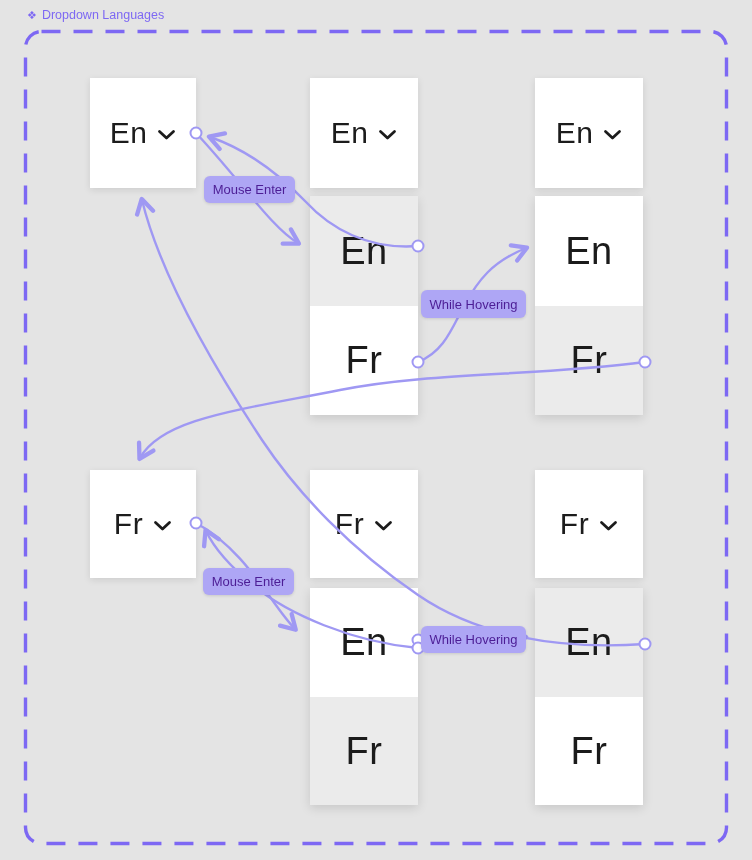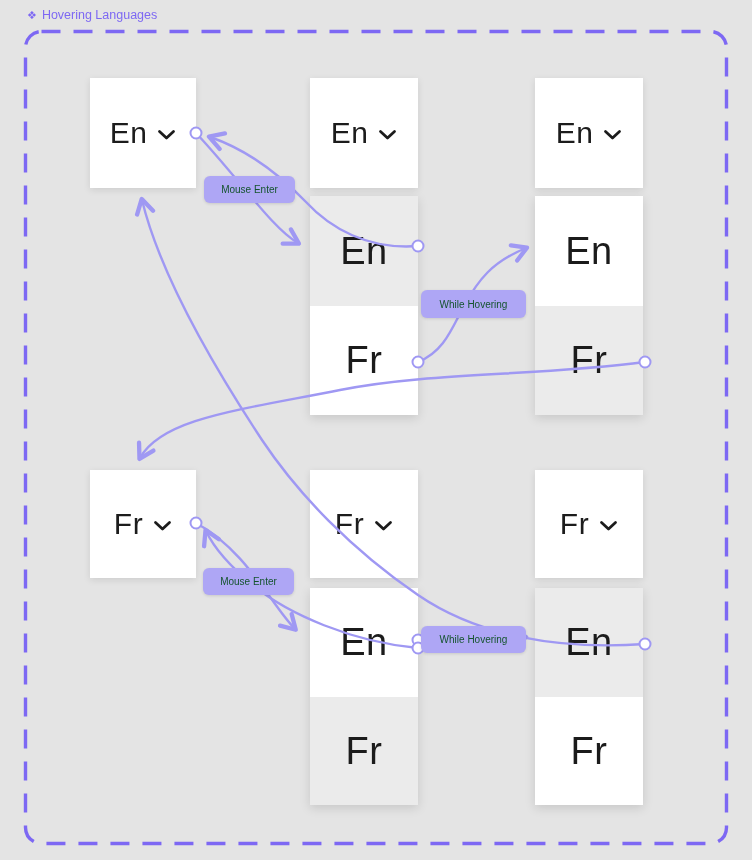--- a/index.html
+++ b/index.html
@@ -29,39 +29,39 @@
     position:absolute;box-shadow:0 3px 10px rgba(0,0,0,0.13);
     display:flex;flex-direction:column;background:#ffffff;
   }
   .item{
     width:100%;flex:0 0 auto;display:flex;align-items:center;justify-content:center;
     font-size:38px;color:#1b1b1b;letter-spacing:0.5px;background:#ffffff;
   }
   .item.hl{background:#ebebeb;}
 
   .chip{
-    position:absolute;background:#aea6f5;color:#14532d;
-    font-size:10px;border-radius:6px;
+    position:absolute;background:#aea6f5;color:#4c1d95;
+    font-size:13px;border-radius:6px;
     display:flex;align-items:center;justify-content:center;
     box-shadow:0 1px 3px rgba(0,0,0,0.12);
     white-space:nowrap;cursor:default;
   }
 </style>
 </head>
 <body>
 
 <div id="canvas">
 
   <svg class="layer">
     <rect x="25.5" y="31.5" width="701" height="812" rx="16" fill="none" stroke="#7d68f3" stroke-width="3.4" stroke-dasharray="19 13"></rect>
   </svg>
 
   <div class="frame-title">
     <span class="dmnd">❖</span>
-    <span>Hovering Languages</span>
+    <span>Dropdown Languages</span>
   </div>
 
   <div class="box btn" style="left:90px;top:78px;width:106px;height:110px;">
     <span>En</span>
     <span class="chev">
       <svg width="19" height="12" viewBox="0 0 19 12">
           <path d="M2.5 2.5 L9.5 9 L16.5 2.5" fill="none" stroke="#1c1c1c" stroke-width="2.8" stroke-linecap="round" stroke-linejoin="round"></path>
         </svg>
     </span>
   </div>

